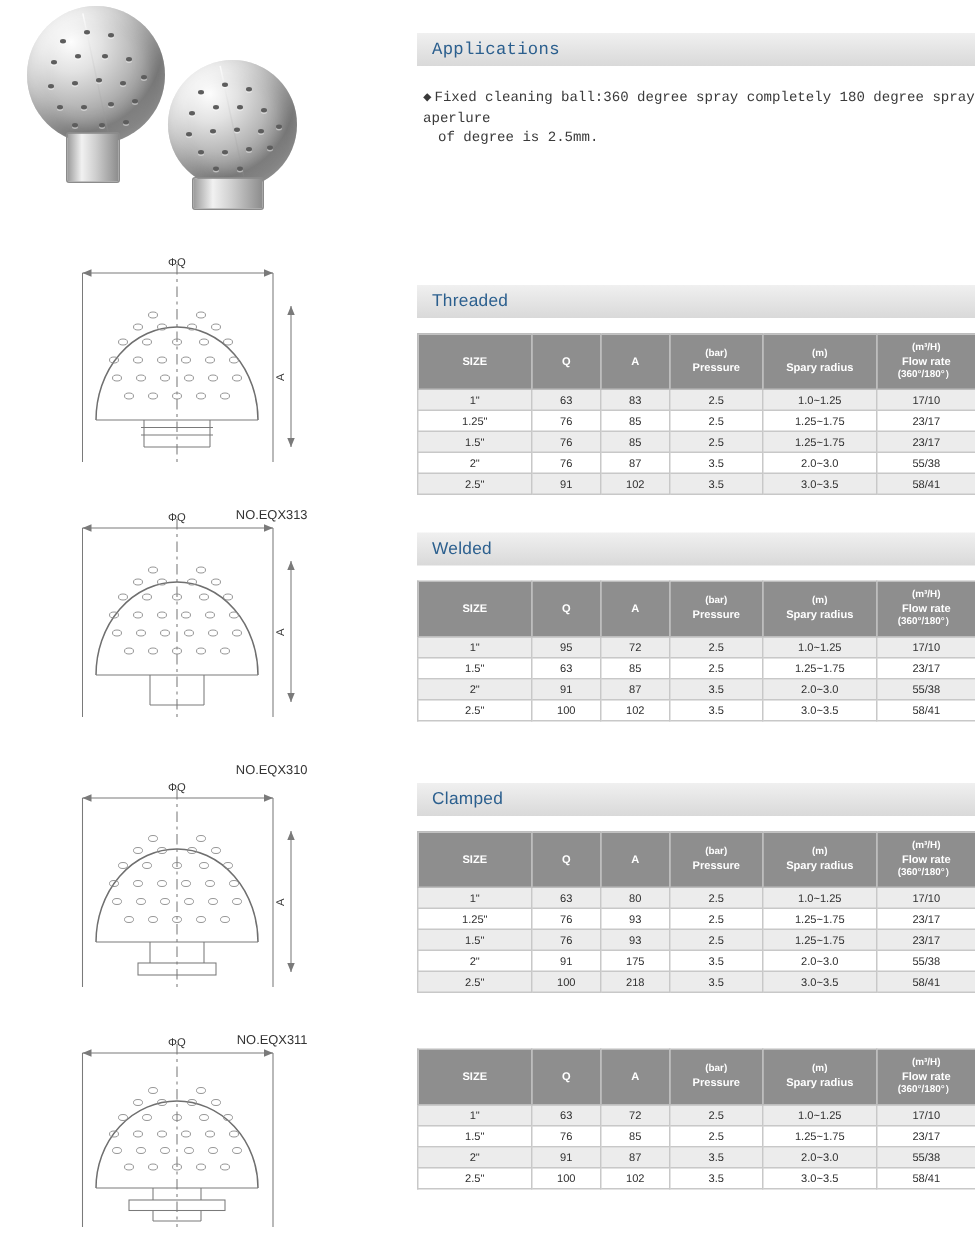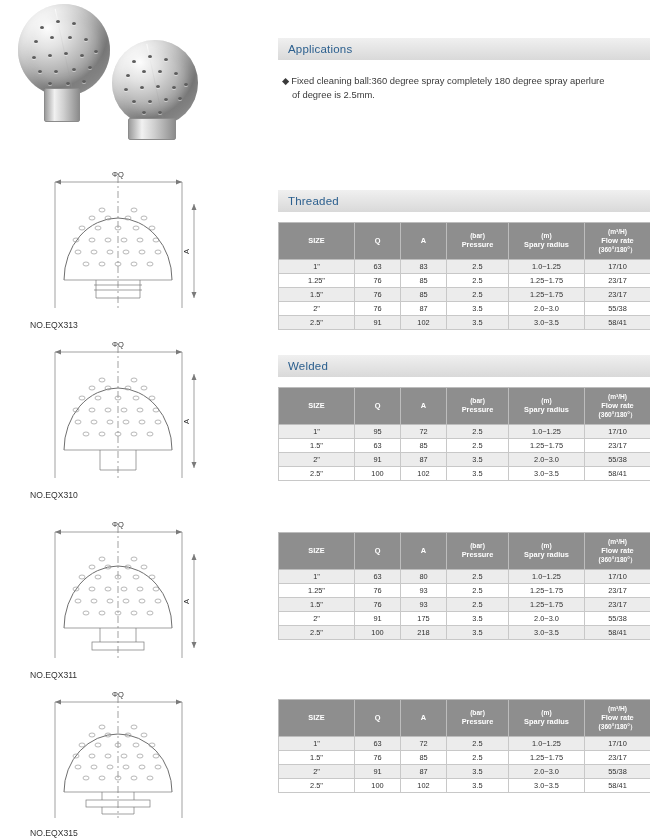--- a/index.html
+++ b/index.html
@@ -50,21 +50,21 @@
   .neck-big { left: 44px; top: 88px; width: 34px; height: 32px; border-radius: 2px; }
   .neck-small { left: 128px; top: 118px; width: 46px; height: 20px; border-radius: 2px; }
   .hole {
     position: absolute;
     border-radius: 50%;
     background: #5d5d5d;
     box-shadow: 0 1px 0 rgba(255,255,255,0.45);
   }
 
   
-  .right-col { position: absolute; left: 278px; top: 16px; width: 372px; }
+  .right-col { position: absolute; left: 278px; top: 0; width: 372px; font-family: Liberation Mono, monospace; }
 
   .section-head {
     height: 22px;
     background: linear-gradient(to bottom, #f0f0f0, #d9d9d9);
     display: flex;
     align-items: center;
     padding-left: 10px;
     color: #2b5f8e;
     font-size: 11.5px;
     letter-spacing: .2px;
@@ -113,24 +113,24 @@
   .col-p { width: 62px; }
   .col-r { width: 76px; }
   .col-f { width: 66px; }
 
   .table-block { margin-top: 10px; }
   .sec-block { position: absolute; left: 278px; width: 372px; }
 
   
   .drawing { position: absolute; left: 30px; width: 175px; }
   .draw-label {
-    text-align: left;
+    text-align: right;
     font-size: 8.6px;
     color: #333;
-    margin-top: 0;
+    margin-top: 18px;
   }
   .draw-svg { display: block; }
 </style>
 </head>
 <body>
 
 <div class="photo-area">
   <div class="ball ball-big">
     <div class="seam"></div>
     <div class="hole" style="left:22px;top:22px;width:4px;height:3px;"></div>
@@ -309,20 +309,21 @@
             <td>3.5</td>
             <td>3.0~3.5</td>
             <td>58/41</td>
           </tr>
       </tbody>
     </table>
   </div>
 </div>
 
 <div class="sec-block" style="top:522px;">
+  <div class="section-head">Clamped</div>
   <div class="table-block">
     <table class="spec">
       <colgroup>
           <col class="col-size">
           <col class="col-q">
           <col class="col-a">
           <col class="col-p">
           <col class="col-r">
           <col class="col-f">
         </colgroup>

